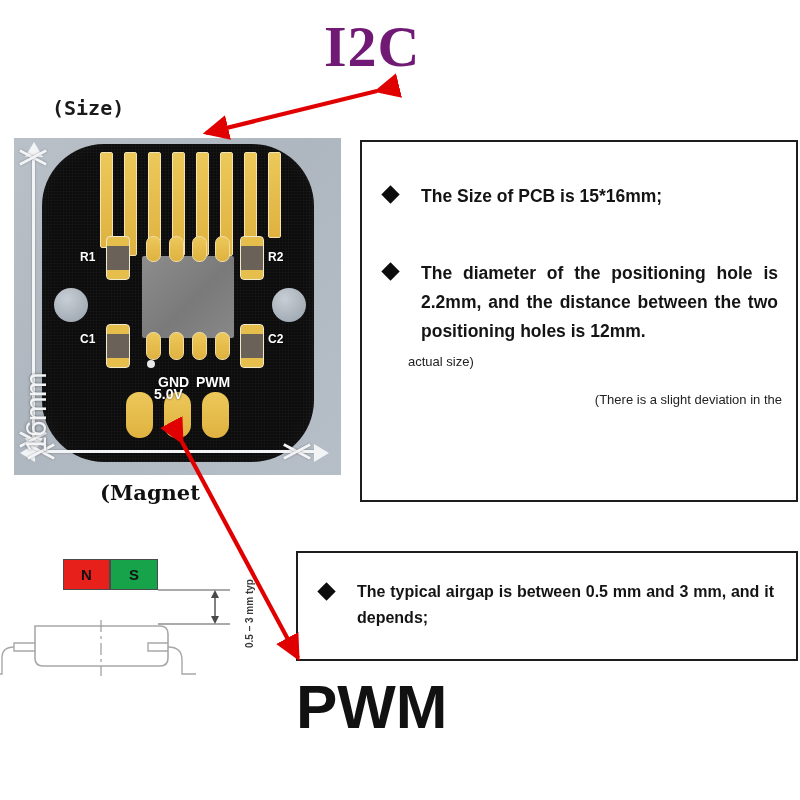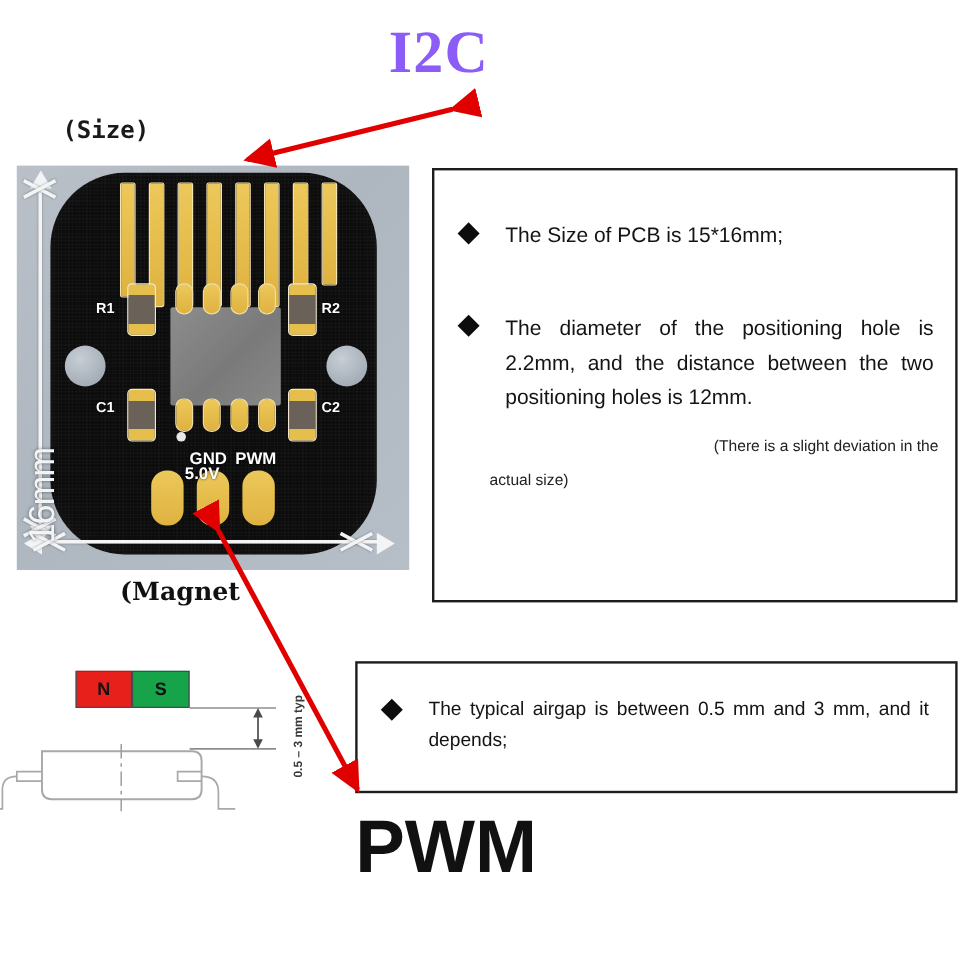--- a/index.html
+++ b/index.html
@@ -13,23 +13,23 @@
     position: relative;
     overflow: hidden;
     font-family: "Liberation Sans", sans-serif;
   }
   .abs { position: absolute; }
 
   
   #i2c-title {
     left: 324px; top: 18px;
     font-family: "Liberation Serif", serif;
-    font-size: 50px;
-    font-weight: 700;
-    color: #8b5cf6;
+    font-size: 58px;
+    font-weight: 700;
+    color: #701a75;
     letter-spacing: 1px;
     line-height: 1;
   }
 
   
   #pwm-title {
     left: 296px; top: 676px;
     font-family: "Liberation Sans", sans-serif;
     font-size: 62px;
     font-weight: 700;
@@ -186,20 +186,21 @@
     background: #0d0d0d;
     transform: rotate(45deg);
     margin-top: 6px;
   }
   .bullet-text {
     margin-left: 24px;
     font-family: "Liberation Sans", sans-serif;
     font-size: 17.5px;
     color: #141414;
     line-height: 1.65;
+    font-weight: bold;
   }
   .just { text-align: justify; text-justify: inter-word; }
   .small-note {
     font-family: "Liberation Sans", sans-serif;
     font-size: 13px;
     color: #222222;
     line-height: 1.9;
   }
 
   
@@ -317,22 +318,22 @@
 
 <div class="info-box" id="info-box-specs">
   <div class="bullet-row" style="margin:40px 22px 0 22px;">
     <span class="diamond"></span>
     <span class="bullet-text">The Size of PCB is 15*16mm;</span>
   </div>
   <div class="bullet-row" style="margin:48px 18px 0 22px;">
     <span class="diamond"></span>
     <span class="bullet-text just">The diameter of the positioning hole is 2.2mm, and the distance between the two positioning holes is 12mm.</span>
   </div>
+  <div class="small-note" style="margin:4px 0 0 46px;">actual size)</div>
   <div class="small-note" style="margin:14px 14px 0 0; text-align:right;">(There is a slight deviation in the</div>
-  <div class="small-note" style="margin:4px 0 0 46px;">actual size)</div>
 </div>
 
 <div class="abs" id="magnet-caption">
   <span>(Magnet</span><br>
 </div>
 
 <div class="abs" id="magnet-diagram">
   <div class="mag-n">N</div>
   <div class="mag-s">S</div>
 

